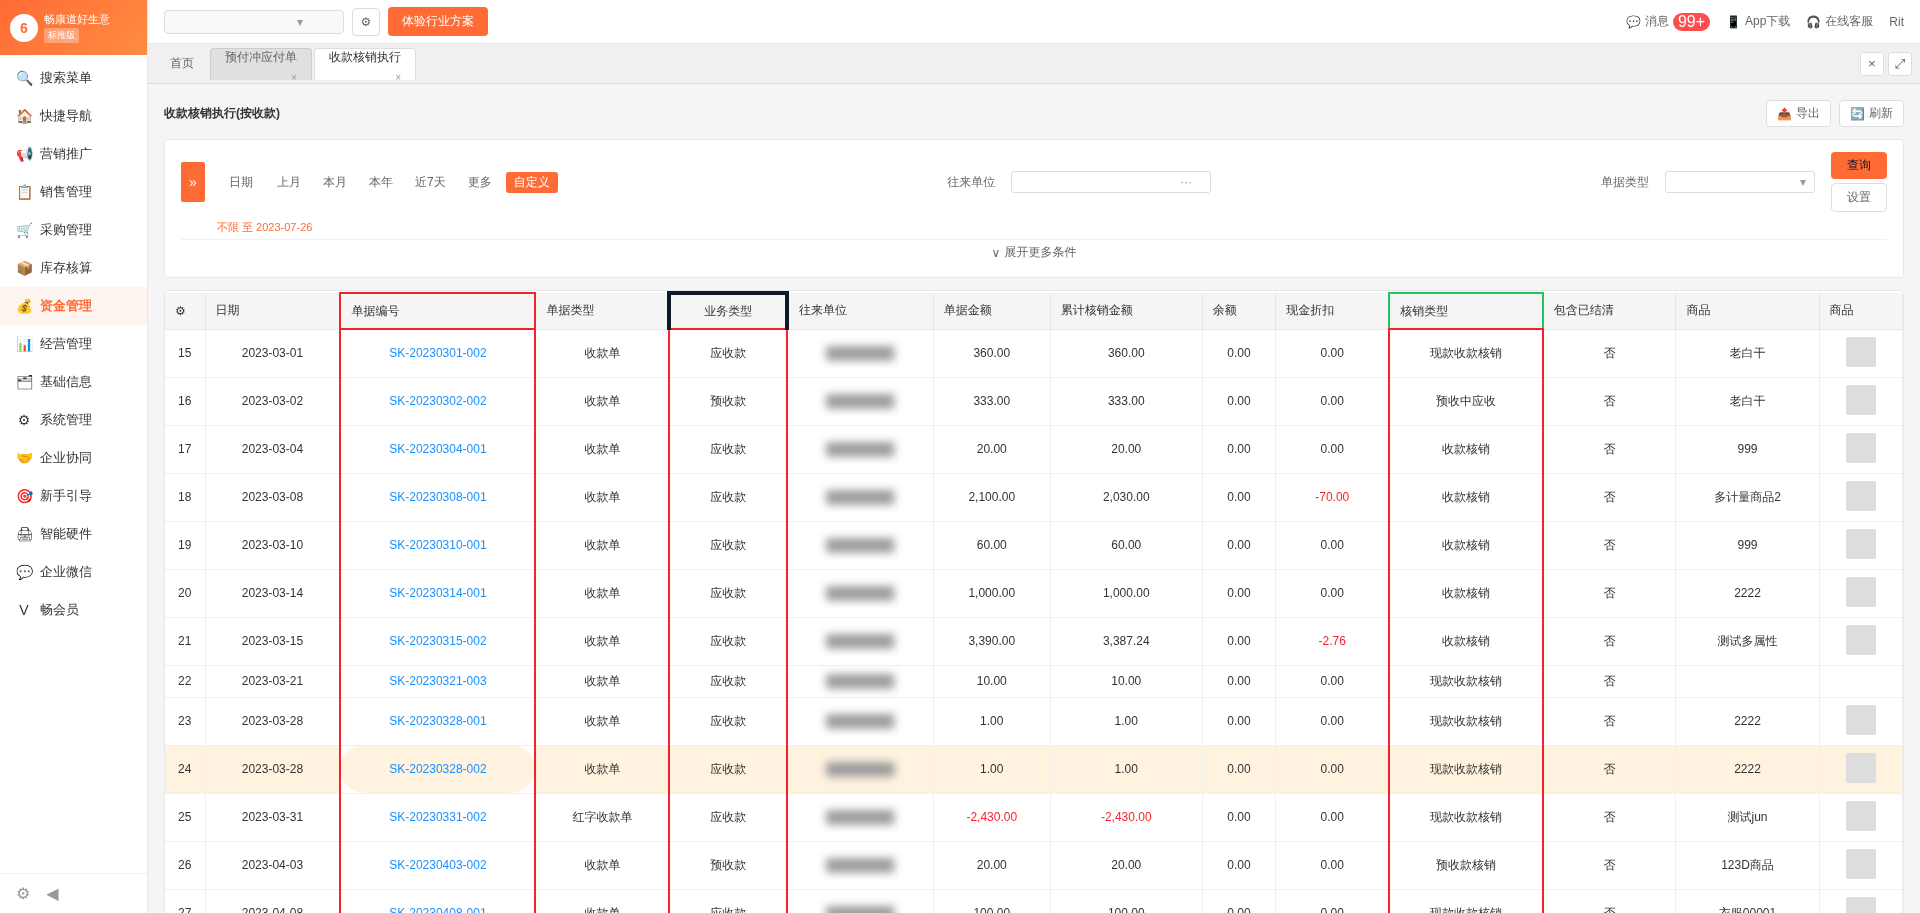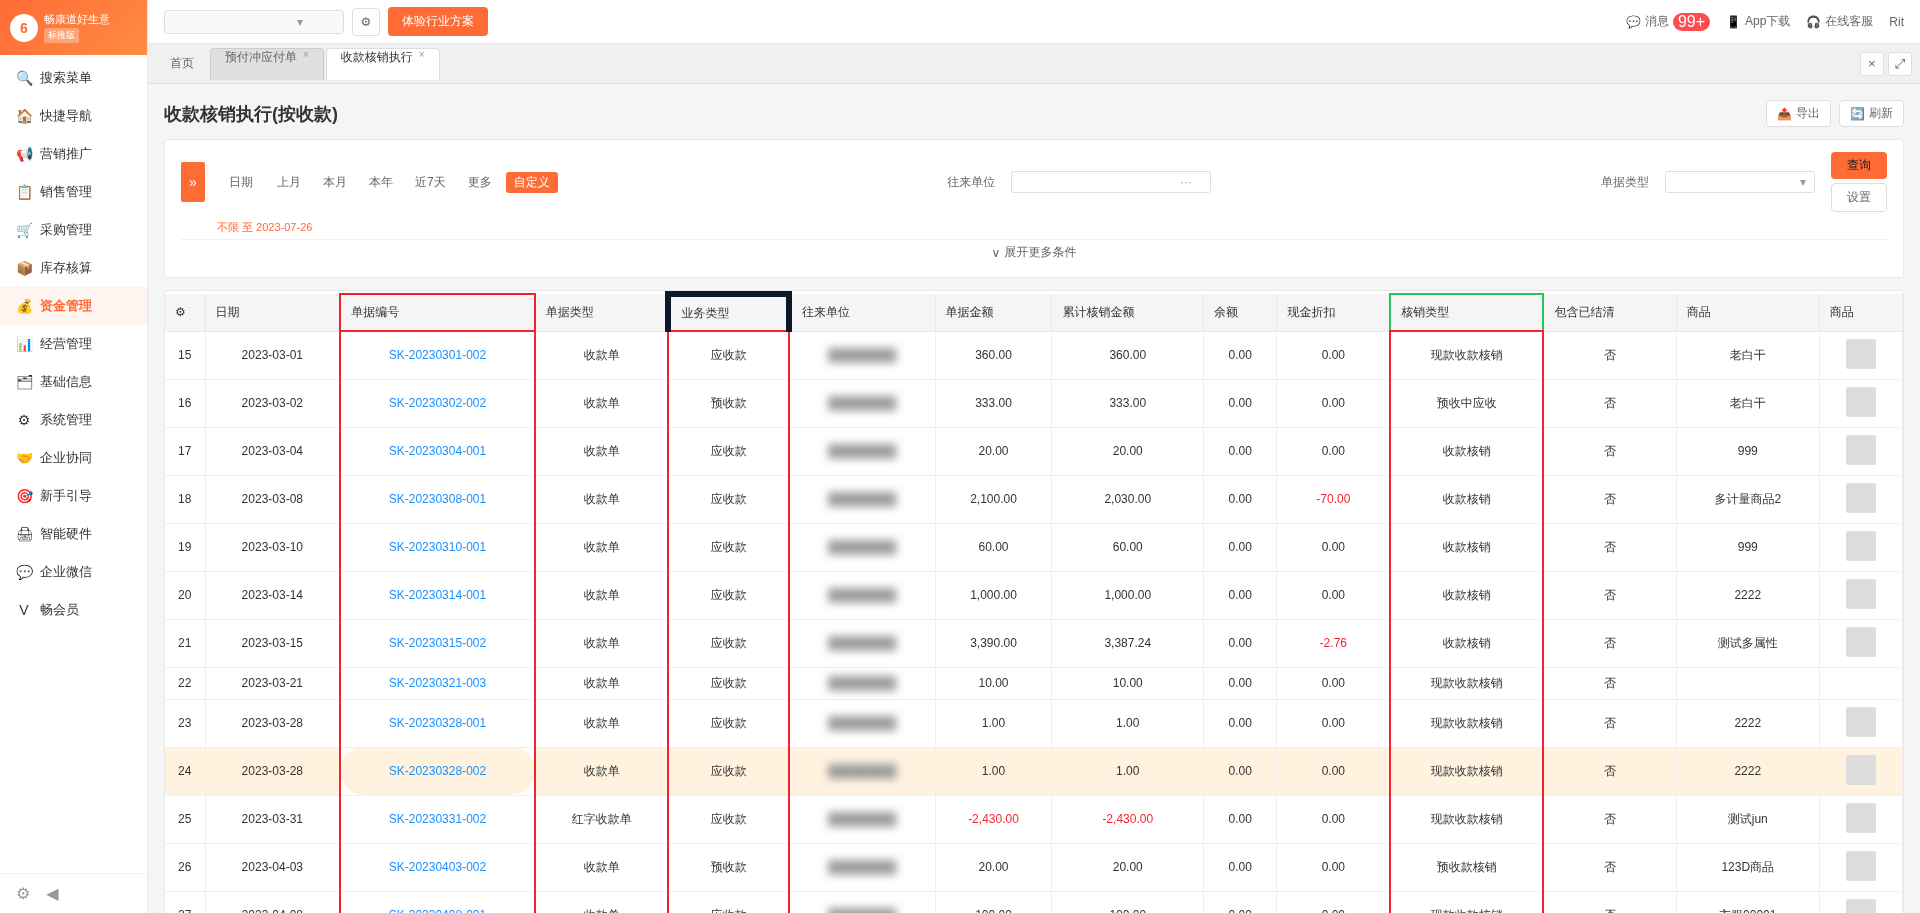--- a/index.html
+++ b/index.html
@@ -90,45 +90,45 @@
       height: 40px;
       background: #f0f0f0;
       display: flex; align-items: center;
       border-bottom: 1px solid #ddd;
       padding: 0 8px;
       gap: 2px;
     }
     .tab-item {
       padding: 0 14px;
       height: 32px;
-      display: flex; align-items: flex-start; gap: 6px;
+      display: flex; align-items: flex-end; gap: 6px;
       cursor: pointer;
       border-radius: 4px 4px 0 0;
       font-size: 12px; color: #666;
       background: #e0e0e0;
-      border: 1px solid #ccc; border-bottom: none;
+      border: 1px solid #ccc; border-bottom: none; flex-direction: column;
     }
     .tab-item.active {
       background: #fff; color: #333;
       border-color: #ddd;
     }
     .tab-home { color: #666; padding: 0 14px; height: 32px; display: flex; align-items: center; cursor: pointer; font-size: 12px; }
     .tab-close { font-size: 10px; color: #999; cursor: pointer; }
     .tabbar-right { margin-left: auto; display: flex; gap: 4px; }
     .tabbar-right-btn { width: 24px; height: 24px; display: flex; align-items: center; justify-content: center; cursor: pointer; color: #666; border: 1px solid #ddd; border-radius: 3px; background: #fff; }
 
     
     .page-content { flex: 1; overflow: auto; padding: 16px; }
 
     
     .page-header {
       display: flex; justify-content: space-between; align-items: center;
       margin-bottom: 12px;
     }
-    .page-title { font-size: 18px; font-weight: bold; color: #333; }
+    .page-title { font-size: 12px; font-weight: bold; color: #333; }
     .page-actions { display: flex; gap: 8px; }
     .action-btn {
       display: flex; align-items: center; gap: 4px;
       padding: 4px 10px; border: 1px solid #ddd; border-radius: 4px;
       cursor: pointer; color: #666; background: #fff; font-size: 12px;
     }
 
     
     .filter-panel {
       background: #fff;
@@ -405,21 +405,21 @@
     </div>
 
     <div class="table-container">
       <table>
         <thead>
           <tr>
             <th style="width:40px;">⚙</th>
             <th>日期</th>
             <th style="border: 2px solid #f5222d; border-bottom: 2px solid #f5222d;">单据编号</th>
             <th>单据类型</th>
-            <th style="border: 6px solid #0f172a; border-bottom: 2px solid #f5222d;">业务类型</th>
+            <th style="border: 4px solid #0f172a; border-bottom: 2px solid #f5222d; text-align: center;">业务类型</th>
             <th>往来单位</th>
             <th>单据金额</th>
             <th>累计核销金额</th>
             <th>余额</th>
             <th>现金折扣</th>
             <th style="border: 2px solid #22c55e; border-bottom: 2px solid #f5222d; margin-top: 13px;">核销类型</th>
             <th>包含已结清</th>
             <th>商品</th>
             <th>商品</th>
           </tr>

